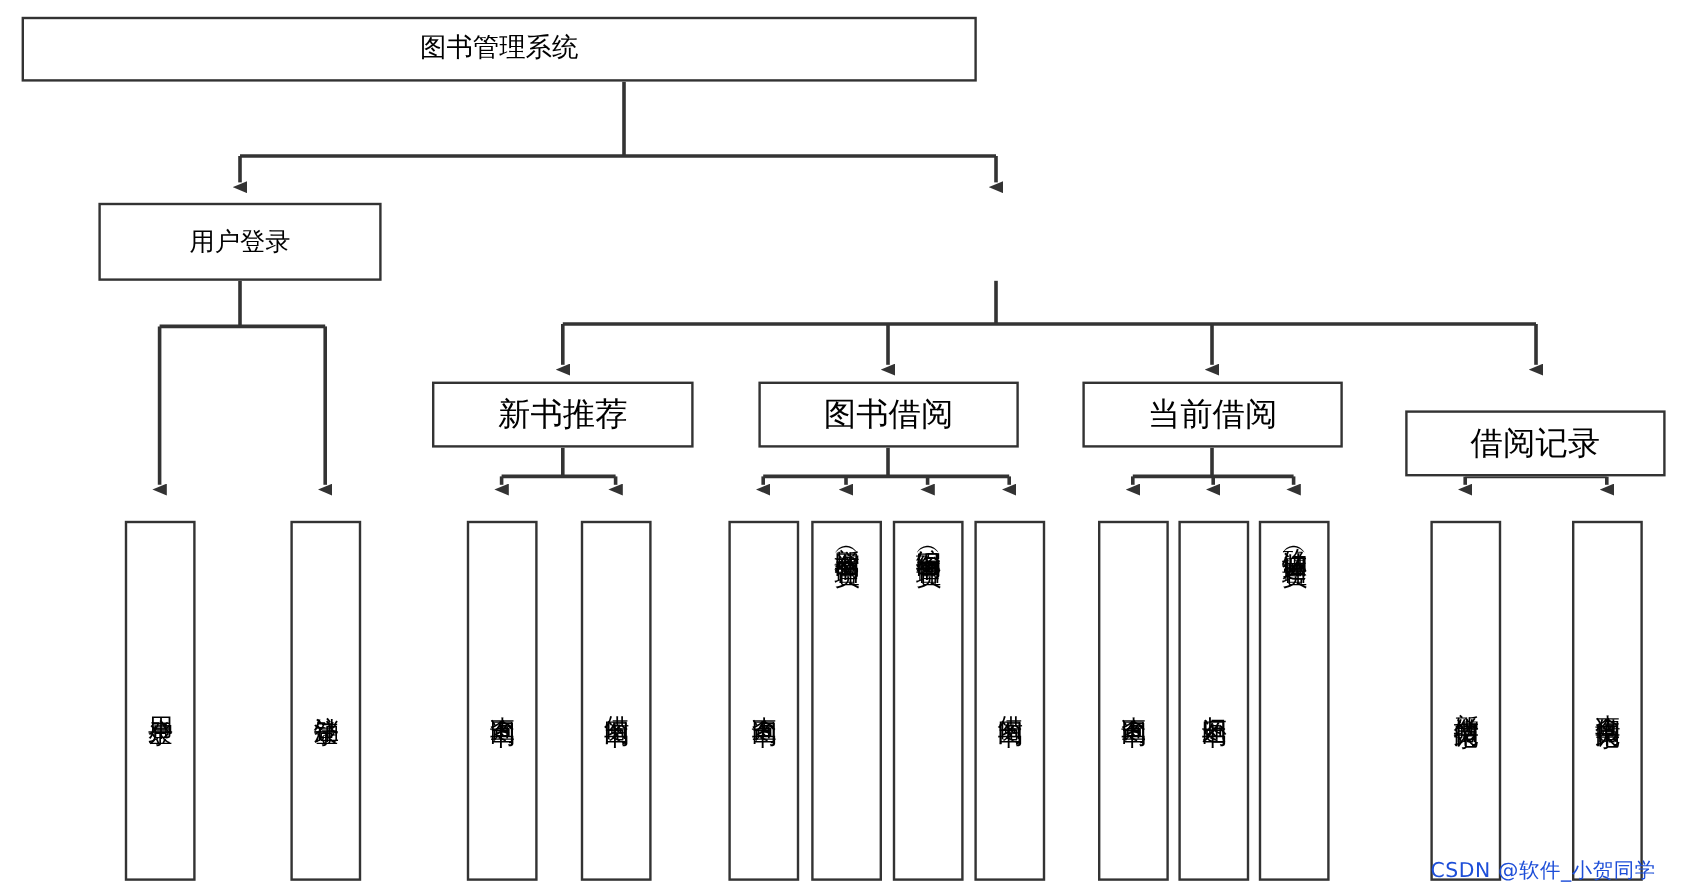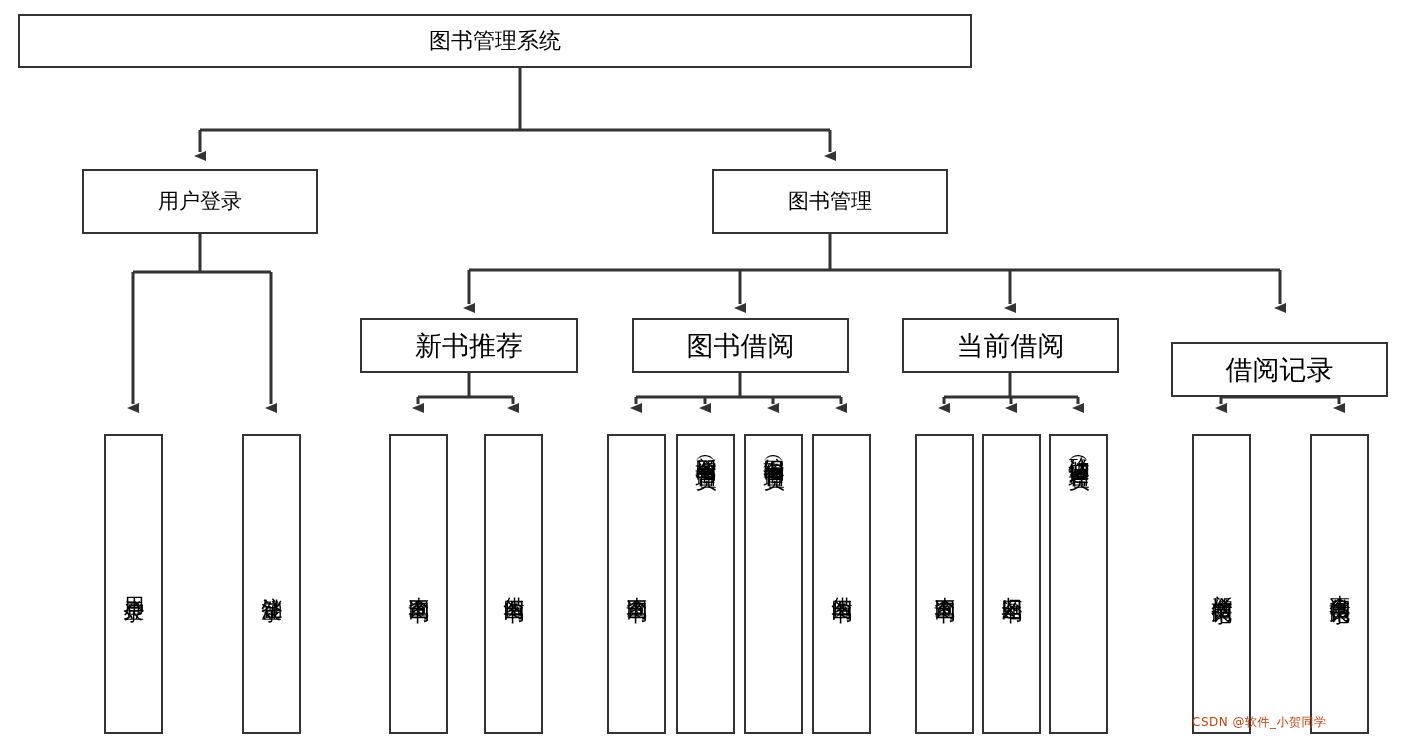--- a/index.html
+++ b/index.html
@@ -59,22 +59,22 @@
     justify-content: flex-start;
   }
   .node-label {
     display: block;
     white-space: nowrap;
   }
   .watermark {
     position: absolute;
     left: 1192px;
     top: 714px;
-    font-size: 12px;
-    color: #c2410c;
+    font-size: 17px;
+    color: #1d4ed8;
     white-space: nowrap;
     letter-spacing: 0.5px;
   }
 </style>
 </head>
 <body>
 
 <div id="diagram-root">
 
   <svg class="connector-layer" viewBox="0 0 1405 747" xmlns="http://www.w3.org/2000/svg">
@@ -120,29 +120,26 @@
       <path d="M1011,397 L1011,404" marker-end="url(#arrowhead)"></path>
       <path d="M1078,397 L1078,404" marker-end="url(#arrowhead)"></path>
 
       <path d="M1280,373 L1280,397"></path>
       <path d="M1221,397 L1339,397"></path>
       <path d="M1221,397 L1221,404" marker-end="url(#arrowhead)"></path>
       <path d="M1339,397 L1339,404" marker-end="url(#arrowhead)"></path>
     </g>
   </svg>
 
-  <div class="node-box root-node" style="left:18px; top:14px; width:954px; height:54px;">
+  <div class="node-box root-node" style="left:18px; top:14px; width:796px; height:54px;">
     <span class="node-label">图书管理系统</span>
   </div>
 
   <div class="node-box level2-node" style="left:82px; top:169px; width:236px; height:65px;">
     <span class="node-label">用户登录</span>
-  </div>
-  <div class="node-box level2-node" style="left:712px; top:169px; width:236px; height:65px;">
-    <span class="node-label">图书管理</span>
   </div>
 
   <div class="node-box level3-node" style="left:360px; top:318px; width:218px; height:55px;">
     <span class="node-label">新书推荐</span>
   </div>
   <div class="node-box level3-node" style="left:902px; top:318px; width:217px; height:55px;">
     <span class="node-label">当前借阅</span>
   </div>
   <div class="node-box level3-node" style="left:632px; top:318px; width:217px; height:55px;">
     <span class="node-label">图书借阅</span>

